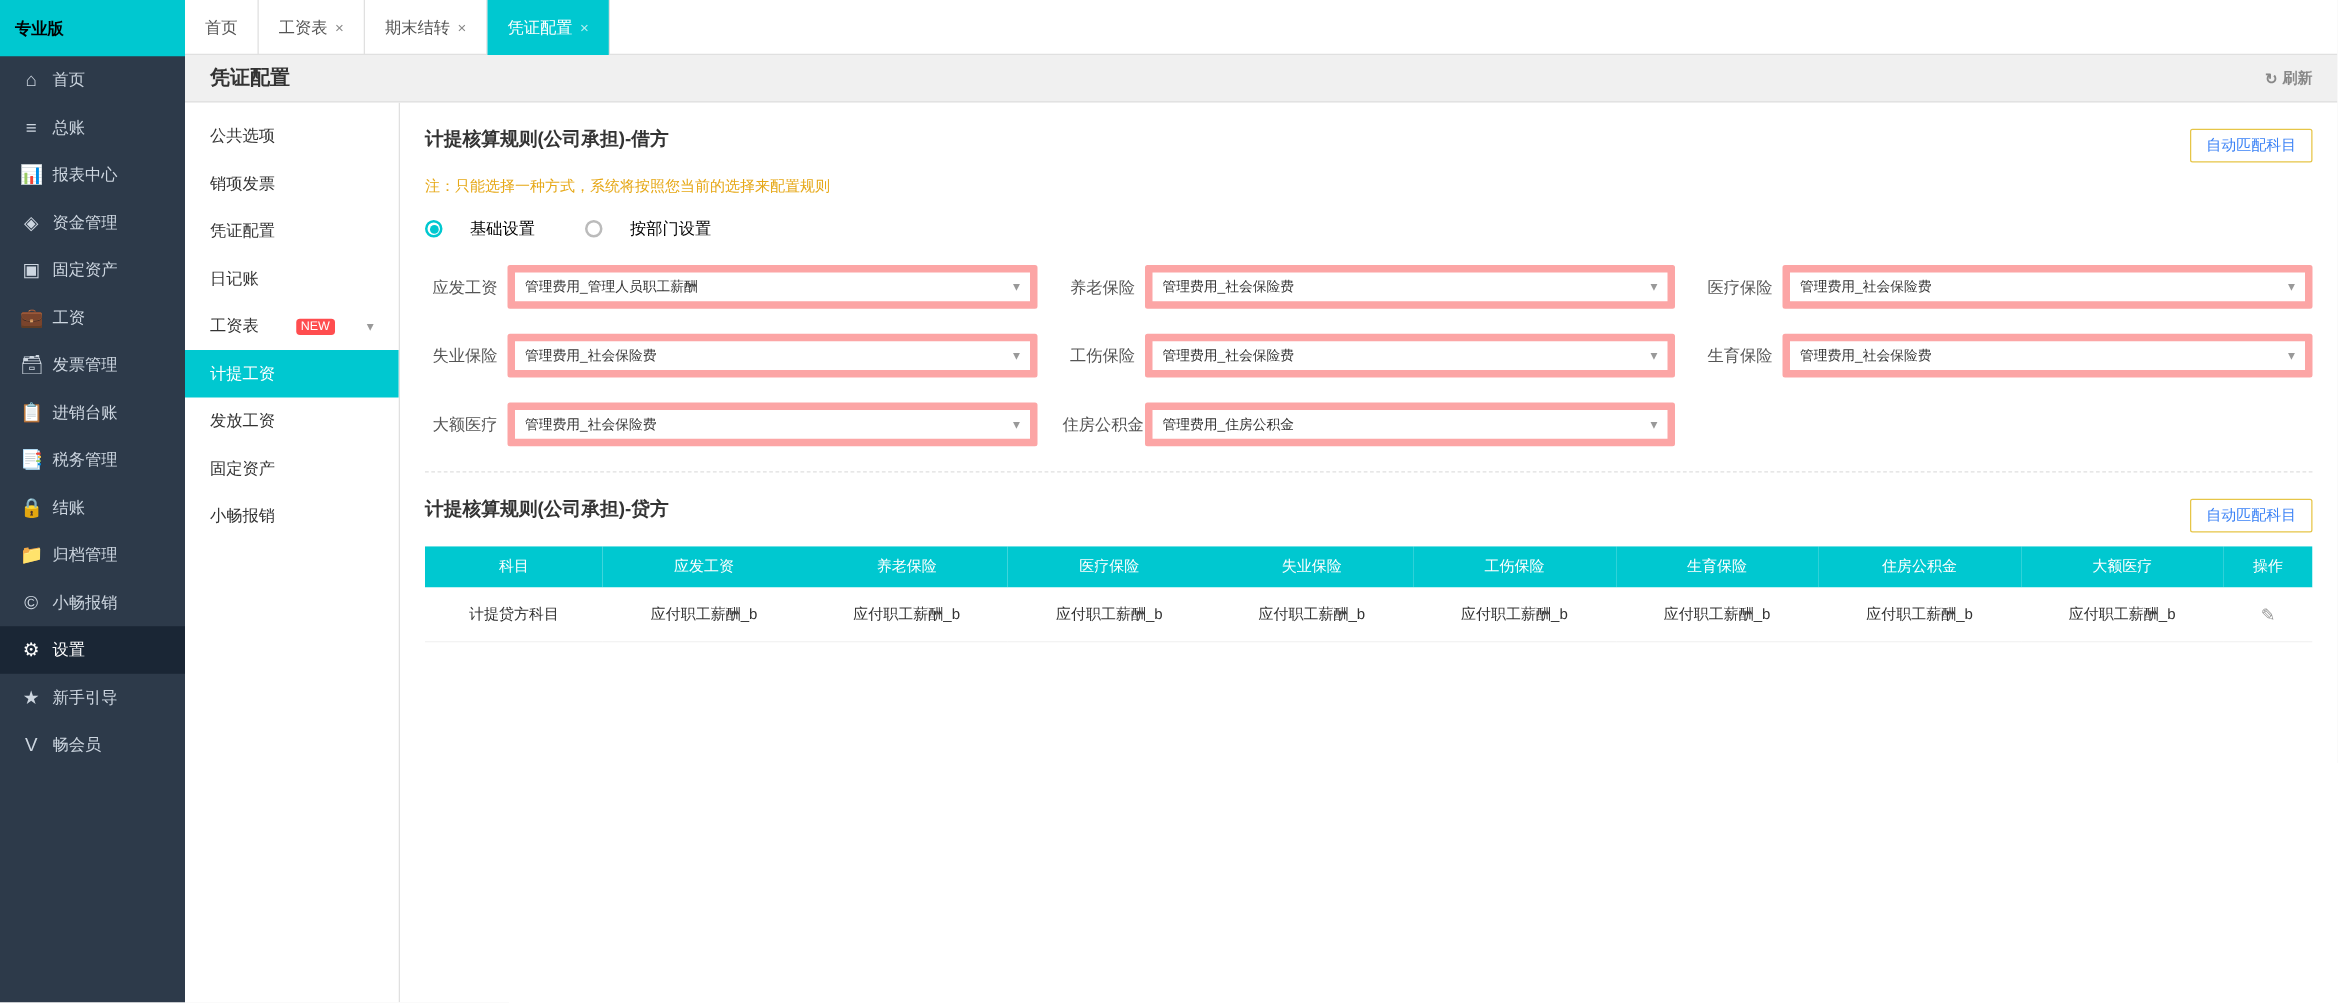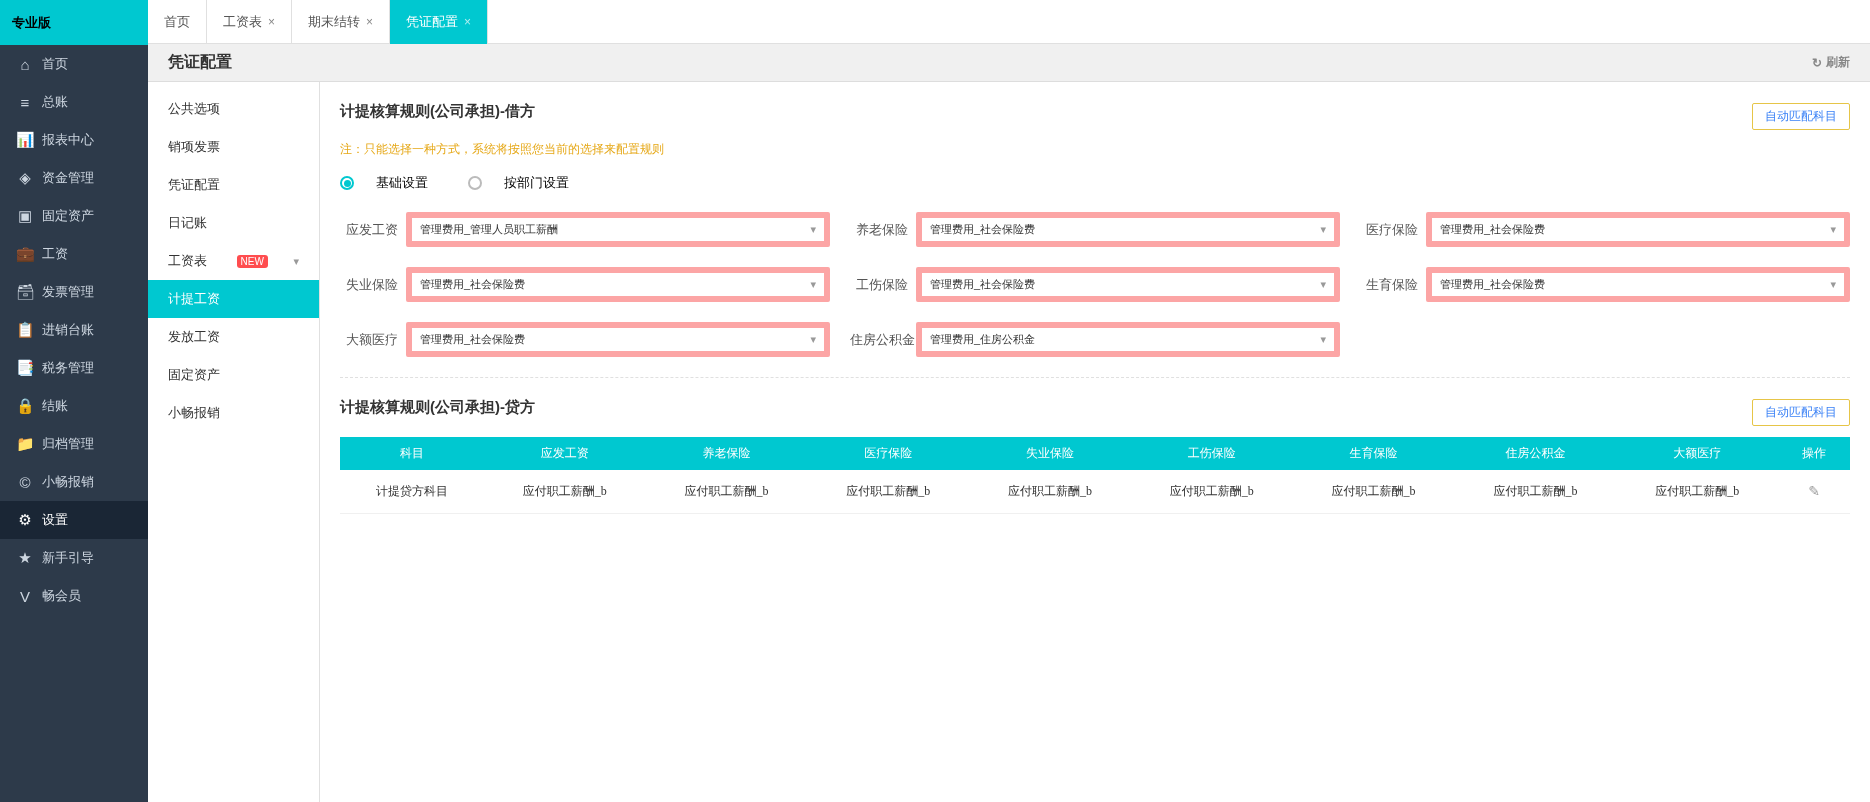--- a/index.html
+++ b/index.html
@@ -234,21 +234,20 @@
 
     
     .divider { border: none; border-top: 1px dashed #e0e0e0; margin: 20px 0; }
 
     
     .table-wrap { overflow-x: auto; }
     table {
       width: 100%;
       border-collapse: collapse;
       font-size: 12px;
-      font-family: Liberation Serif, serif;
     }
     thead tr {
       background: #00c8d0;
       color: #fff;
     }
     thead th {
       padding: 8px 12px;
       text-align: center;
       font-weight: normal;
       white-space: nowrap;

